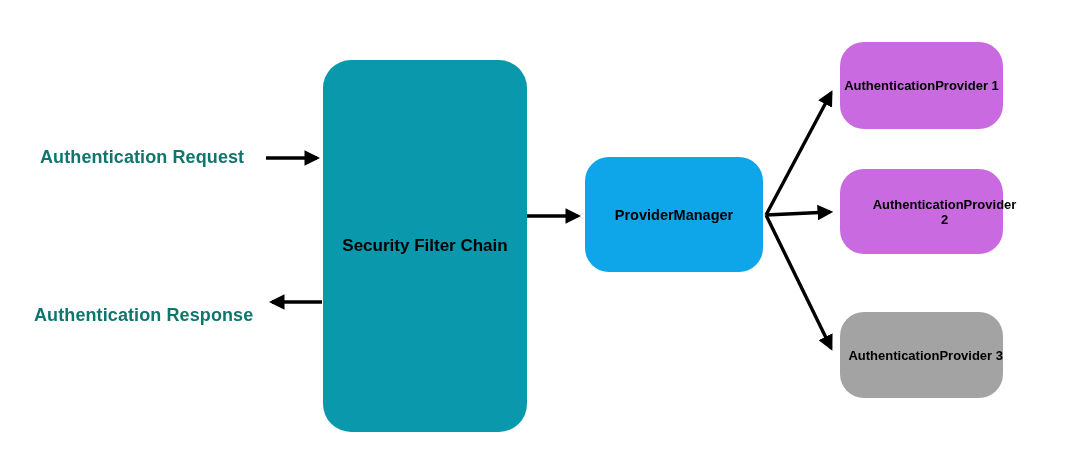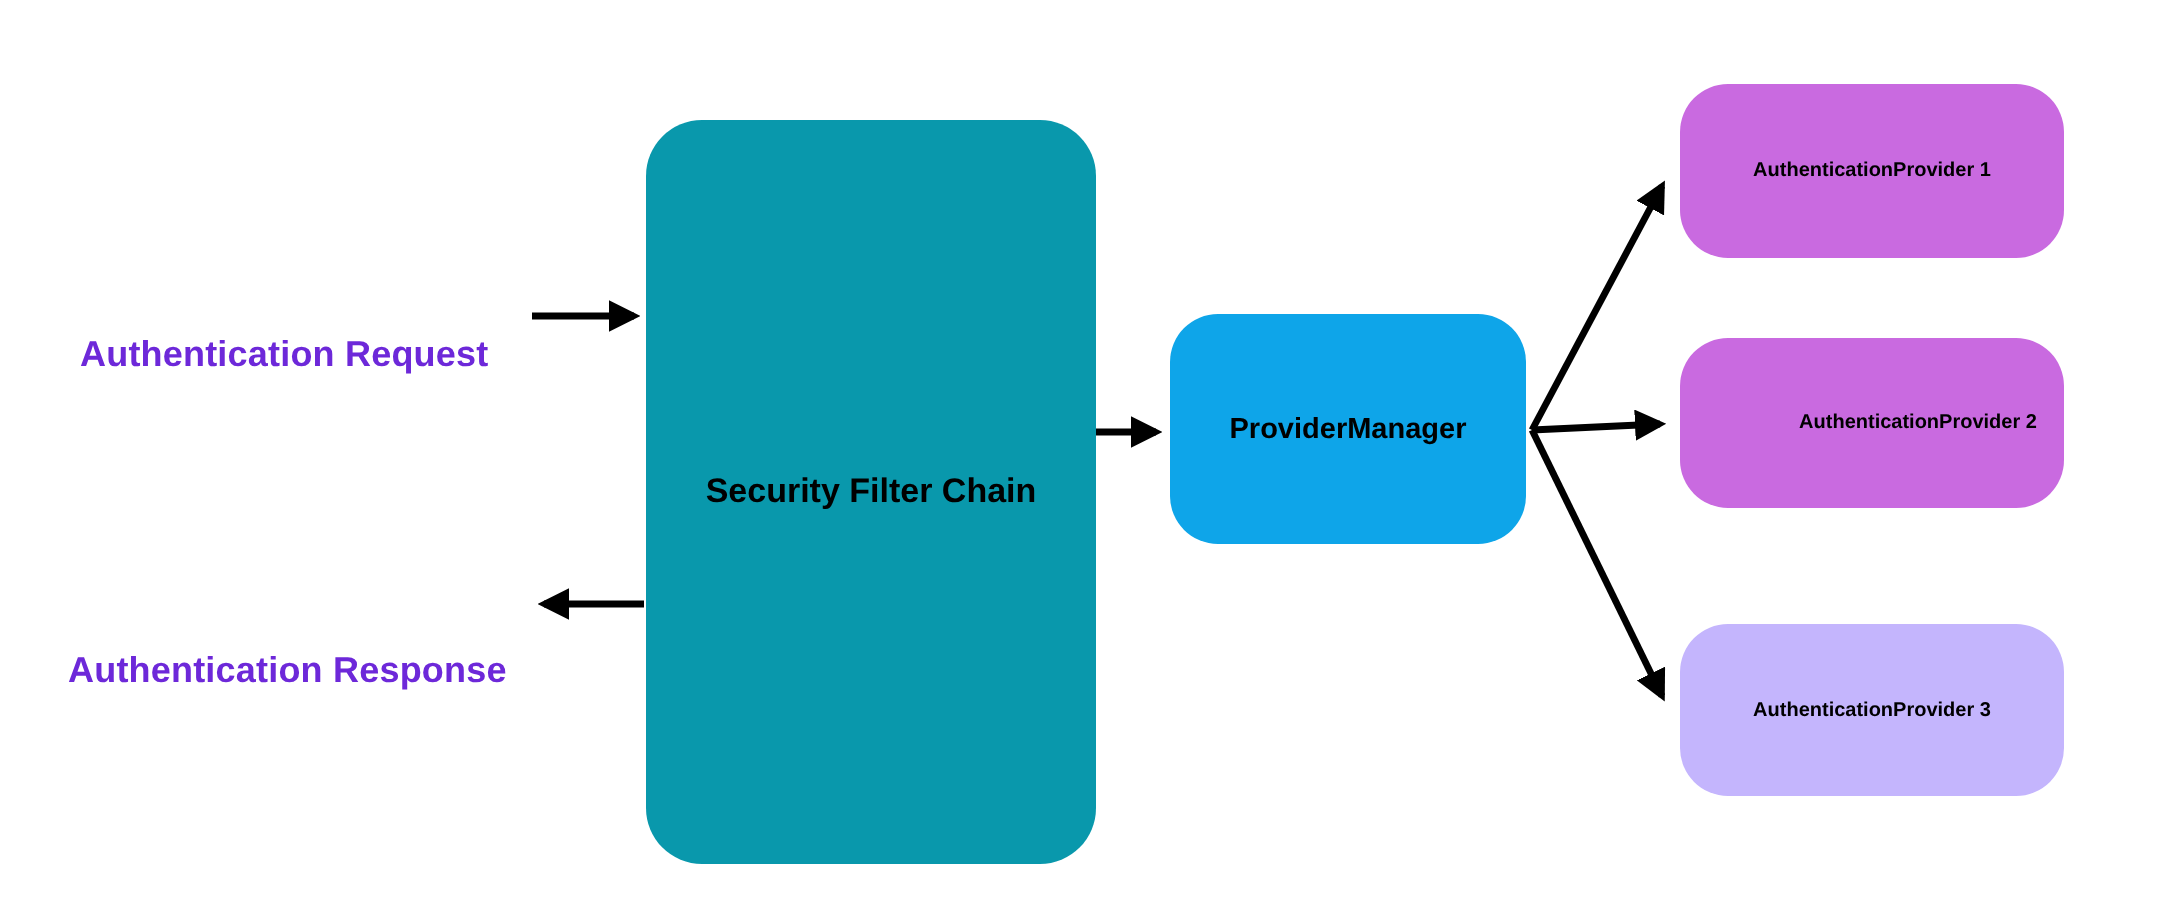--- a/index.html
+++ b/index.html
@@ -20,55 +20,54 @@
     left: 0;
     top: 0;
     width: 1089px;
     height: 458px;
     pointer-events: none;
   }
   .flow-label {
     position: absolute;
     font-weight: 700;
     font-size: 18px;
-    color: #6d28d9;
+    color: #0f766e;
     white-space: nowrap;
     letter-spacing: 0.1px;
-    margin-top: 20px;
   }
   .flow-label.request { left: 40px; top: 147px; }
   .flow-label.response { left: 34px; top: 305px; }
   .node {
     position: absolute;
     display: flex;
     align-items: center;
     justify-content: center;
     text-align: center;
     color: #000000;
     font-weight: 700;
     box-sizing: border-box;
   }
   .node span { display: block; }
   .node.filter-chain {
     left: 323px; top: 60px;
-    width: 225px; height: 372px;
+    width: 204px; height: 372px;
     border-radius: 28px;
     font-size: 17px;
   }
   .node.provider-manager {
     left: 585px; top: 157px;
     width: 178px; height: 115px;
     border-radius: 24px;
     font-size: 14.5px;
   }
   .node.provider {
     left: 840px;
-    width: 192px;
+    width: 163px;
     border-radius: 24px;
-    font-size: 10px;
+    font-size: 13px;
   }
   .node.provider-1 { top: 42px;  height: 87px; }
   .node.provider-2 { top: 169px; height: 85px; padding-left: 46px; }
   .node.provider-3 { top: 312px; height: 86px; }
 </style>
 </head>
 <body>
 
 <div class="canvas">
 
@@ -101,17 +100,17 @@
   </div>
 
   <div class="node provider provider-1" style="background-color: rgb(201, 106, 224);">
     <span>AuthenticationProvider 1</span>
   </div>
 
   <div class="node provider provider-2" style="background-color: rgb(201, 106, 224);">
     <span>AuthenticationProvider 2</span>
   </div>
 
-  <div class="node provider provider-3" style="background-color: #c4b5fd;">
+  <div class="node provider provider-3" style="background-color: #a3a3a3; justify-content: flex-end;">
     <span>AuthenticationProvider 3</span>
   </div>
 
 </div>
 
 </body></html>

